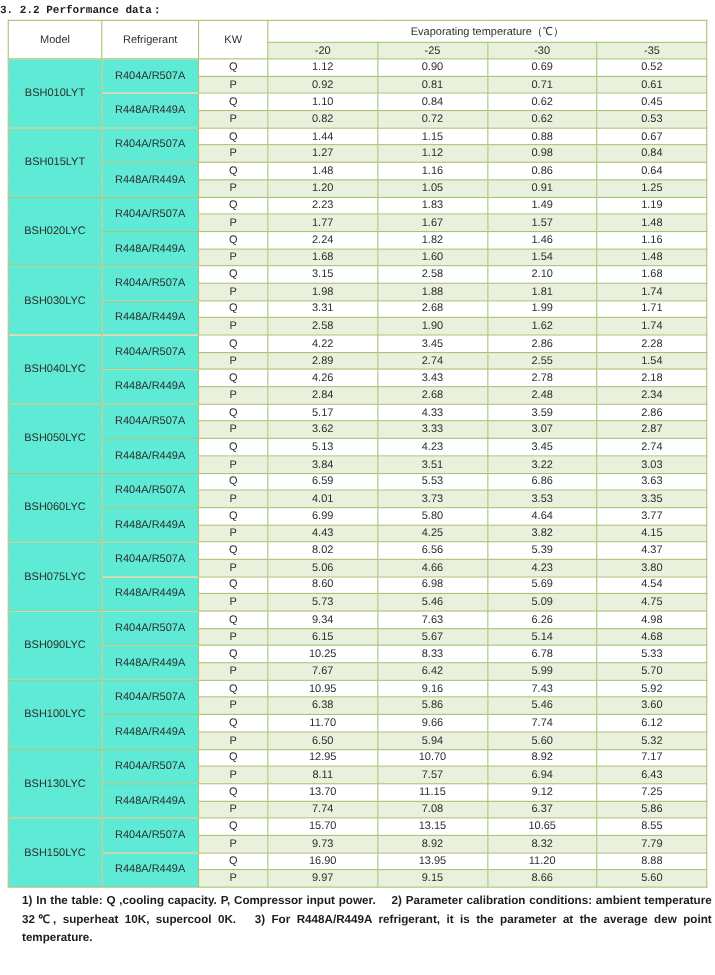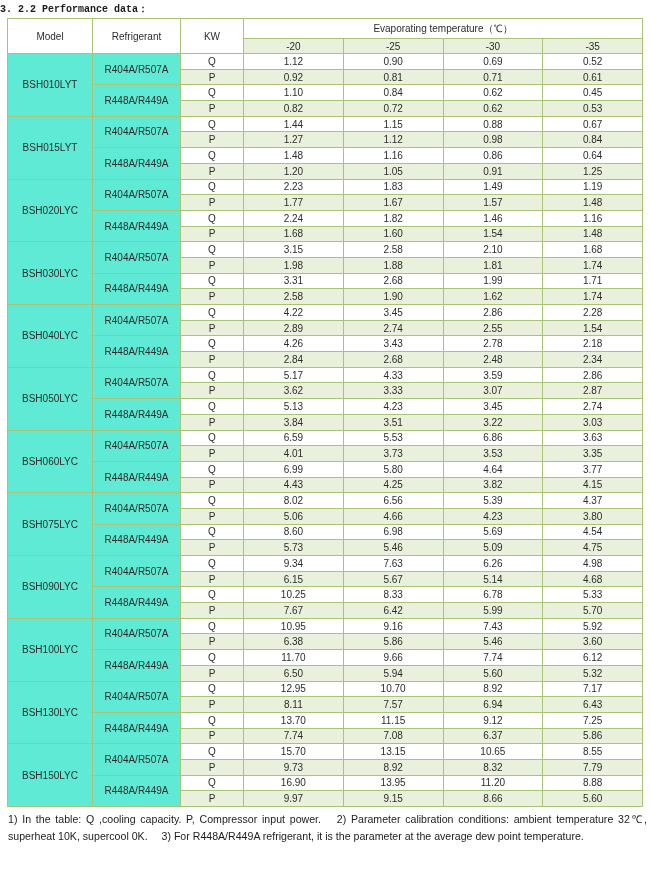--- a/index.html
+++ b/index.html
@@ -46,25 +46,26 @@
   col.c-ref{width:88px;}
   col.c-kw{width:63px;}
   col.c-t{width:99.75px;}
   thead th{height:20px;background:#fff;}
   thead .evap-head{border-bottom:2.5px solid var(--border-dark);}
   thead tr.temps-row td{height:15px;background:var(--green);}
   tbody td{height:15.7px;background:#fff;}
   tbody tr.p-row td.kw-cell, tbody tr.p-row td.val-cell{background:var(--green);}
   tbody td.model-cell, tbody td.ref-cell{background:#5eead4;}
   .footnote{
-    margin:4px 3px 0 8px;
+    margin:4px 3px 0 20px;
     font-size:10.6px;
     line-height:16.5px;
     text-align:justify;
     color:#1c1c1c;
+    font-weight:bold;
   }
   .footnote .note + .note{margin-left:11px;}
 </style>
 </head>
 <body>
 
 <div class="page-title">3. 2.2 Performance data：</div>
 
 <table class="perf">
   <colgroup>

